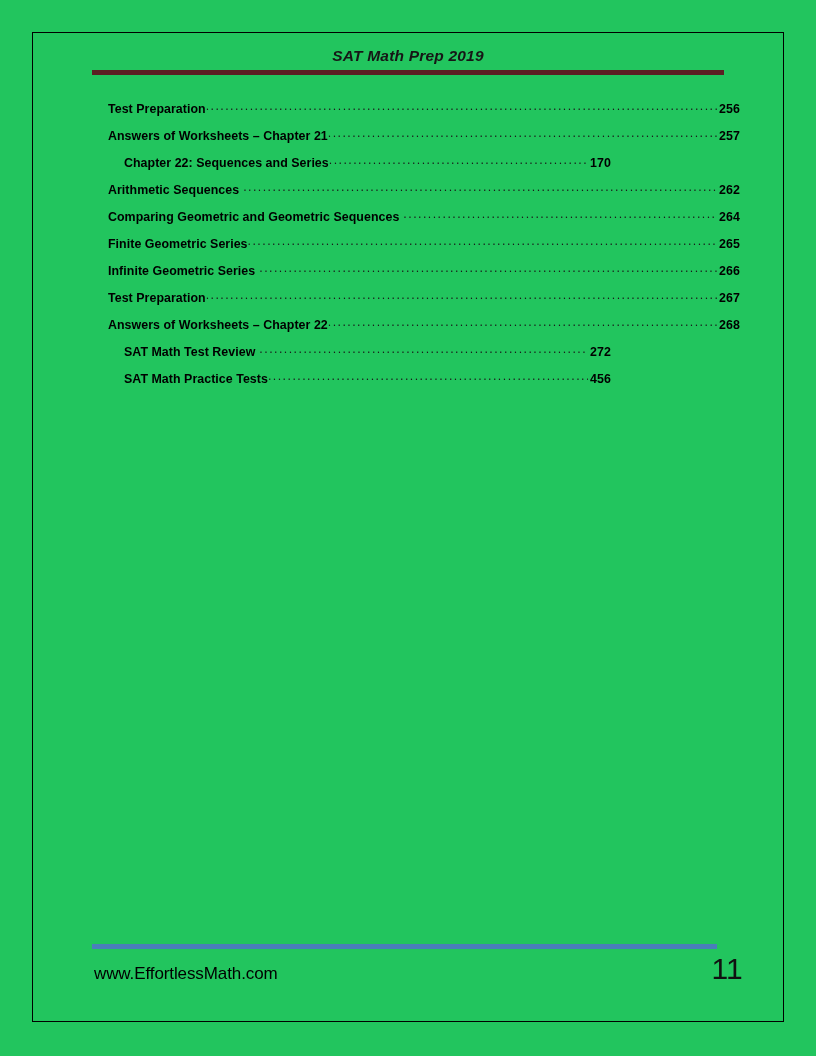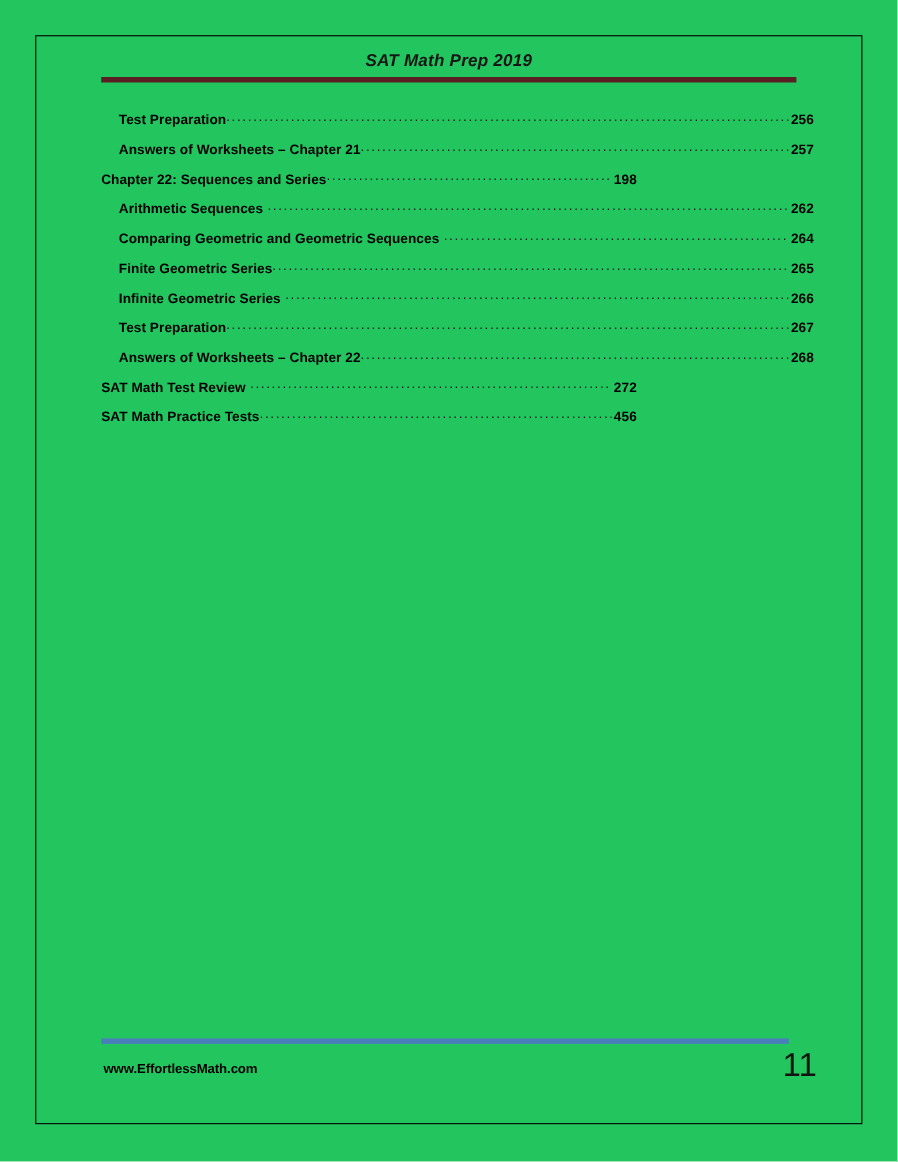--- a/index.html
+++ b/index.html
@@ -78,20 +78,21 @@
     font-weight: bold;
     font-size: 12.4px;
     color: #000000;
     white-space: nowrap;
     overflow: hidden;
     font-stretch: condensed;
   }
   .toc-row.lvl1 {
     padding-left: 0px;
     width: 487px;
+    margin-left: 32px;
   }
   .toc-row.lvl2 {
     padding-left: 16px;
     width: 632px;
   }
   .toc-label {
     flex: 0 0 auto;
     letter-spacing: 0.05px;
   }
   
@@ -136,22 +137,22 @@
     top: 0;
     width: 625px;
     height: 5px;
     background: #4A7EBB;
   }
   #footer-site {
     position: absolute;
     left: 2px;
     top: 20px;
     font-family: "Liberation Sans Narrow", "Liberation Sans", sans-serif;
-    font-weight: bold;
-    font-size: 12px;
+    font-weight: normal;
+    font-size: 17px;
     color: #000000;
     letter-spacing: -0.1px;
   }
   #footer-pageno {
     position: absolute;
     left: 560px;
     top: 8px;
     width: 150px;
     text-align: center;
     font-family: Liberation Sans, sans-serif;
@@ -181,21 +182,21 @@
           <span class="toc-page">256</span>
         </div>
         <div class="toc-row lvl2">
           <span class="toc-label">Answers of Worksheets – Chapter 21</span>
           <span class="toc-leader"></span>
           <span class="toc-page">257</span>
         </div>
         <div class="toc-row lvl1">
           <span class="toc-label">Chapter 22: Sequences and Series</span>
           <span class="toc-leader"></span>
-          <span class="toc-page">198</span>
+          <span class="toc-page">170</span>
         </div>
         <div class="toc-row lvl2 gap">
           <span class="toc-label">Arithmetic Sequences</span>
           <span class="toc-leader"></span>
           <span class="toc-page">262</span>
         </div>
         <div class="toc-row lvl2 gap">
           <span class="toc-label">Comparing Geometric and Geometric Sequences</span>
           <span class="toc-leader"></span>
           <span class="toc-page">264</span>

